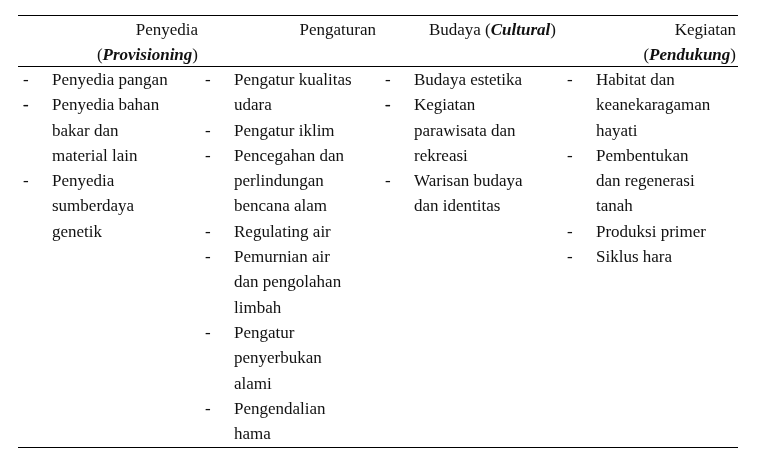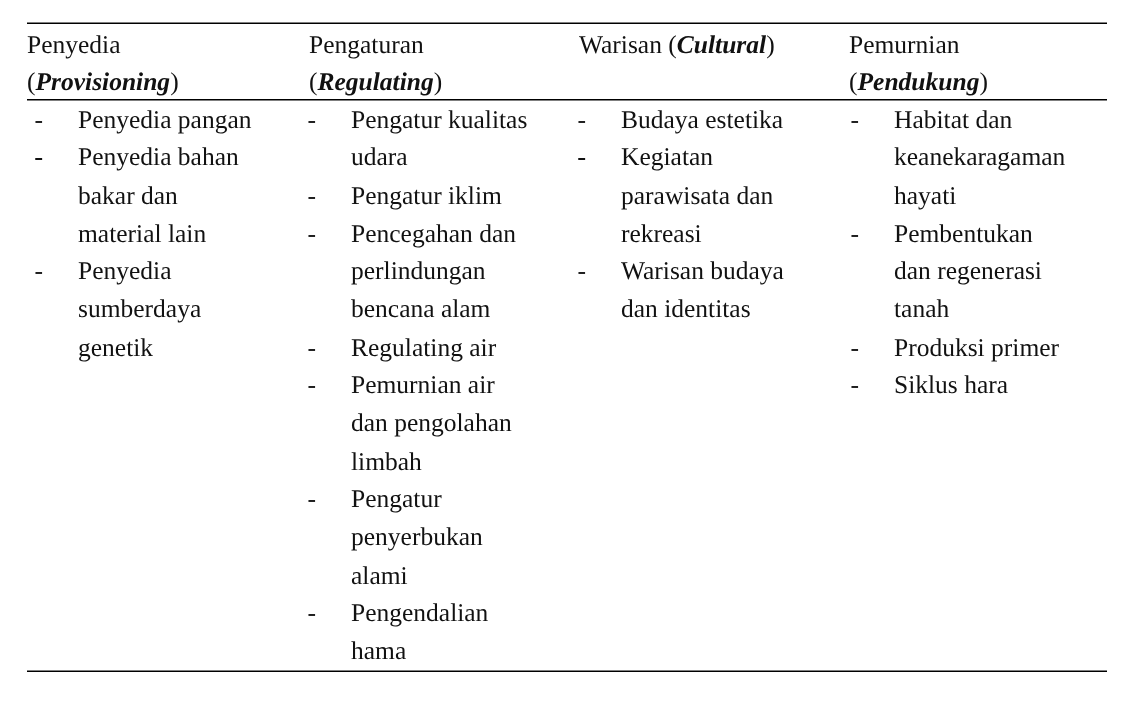--- a/index.html
+++ b/index.html
@@ -3,47 +3,46 @@
 <meta charset="utf-8">
 <style>
   html, body { margin: 0; padding: 0; background: #ffffff; }
   body { width: 763px; height: 471px; position: relative; overflow: hidden;
          font-family: "Liberation Serif", "DejaVu Serif", serif; color: #111; }
   .table { position: absolute; left: 18px; top: 15px; width: 720px; }
   .rule { position: absolute; left: 0; width: 720px; height: 0; border-top: 1.3px solid #000; }
   .rule.top { top: 0; }
   .rule.mid { top: 51px; }
   .rule.bot { top: 432px; }
-  .hdr { position: absolute; top: 2px; text-align: left; font-size: 17px; line-height: 25px; }
+  .hdr { position: absolute; top: 2px; text-align: right; font-size: 17px; line-height: 25px; }
   .hdr b i, .hdr .it { font-weight: bold; font-style: italic; }
   .col { position: absolute; top: 52px; font-size: 17px; line-height: 25.3px; }
   .item { position: relative; padding-left: 34px; }
   .dash { position: absolute; left: 5px; top: 0; }
 </style>
 </head>
 <body>
 
 <div class="table">
   <div class="rule top"></div>
   <div class="rule mid"></div>
   <div class="rule bot"></div>
 
   <div class="hdr" style="left:0; width:180px;">
     <div>Penyedia</div>
     <div><span>(</span><span class="it">Provisioning</span><span>)</span></div>
   </div>
   <div class="hdr" style="left:188px; width:170px;">
     <div>Pengaturan</div>
-    <div><span>(</span><span class="it">Regulating</span><span>)</span></div>
   </div>
   <div class="hdr" style="left:368px; width:170px;">
-    <div><span>Warisan</span> <span>(</span><span class="it">Cultural</span><span>)</span></div>
+    <div><span>Budaya</span> <span>(</span><span class="it">Cultural</span><span>)</span></div>
   </div>
   <div class="hdr" style="left:548px; width:170px;">
-    <div>Pemurnian</div>
+    <div>Kegiatan</div>
     <div><span>(</span><span class="it">Pendukung</span><span>)</span></div>
   </div>
 
   <div class="col" style="left:0; width:172px;">
     <div class="item"><span class="dash">-</span><span>Penyedia pangan</span></div>
     <div class="item"><span class="dash">-</span></div>
     <div class="item" style="width:120px;"><span class="dash">-</span><span>Penyedia bahan bakar dan material lain</span></div>
     <div class="item" style="width:100px;"><span class="dash">-</span><span>Penyedia sumberdaya genetik</span></div>
   </div>
 

